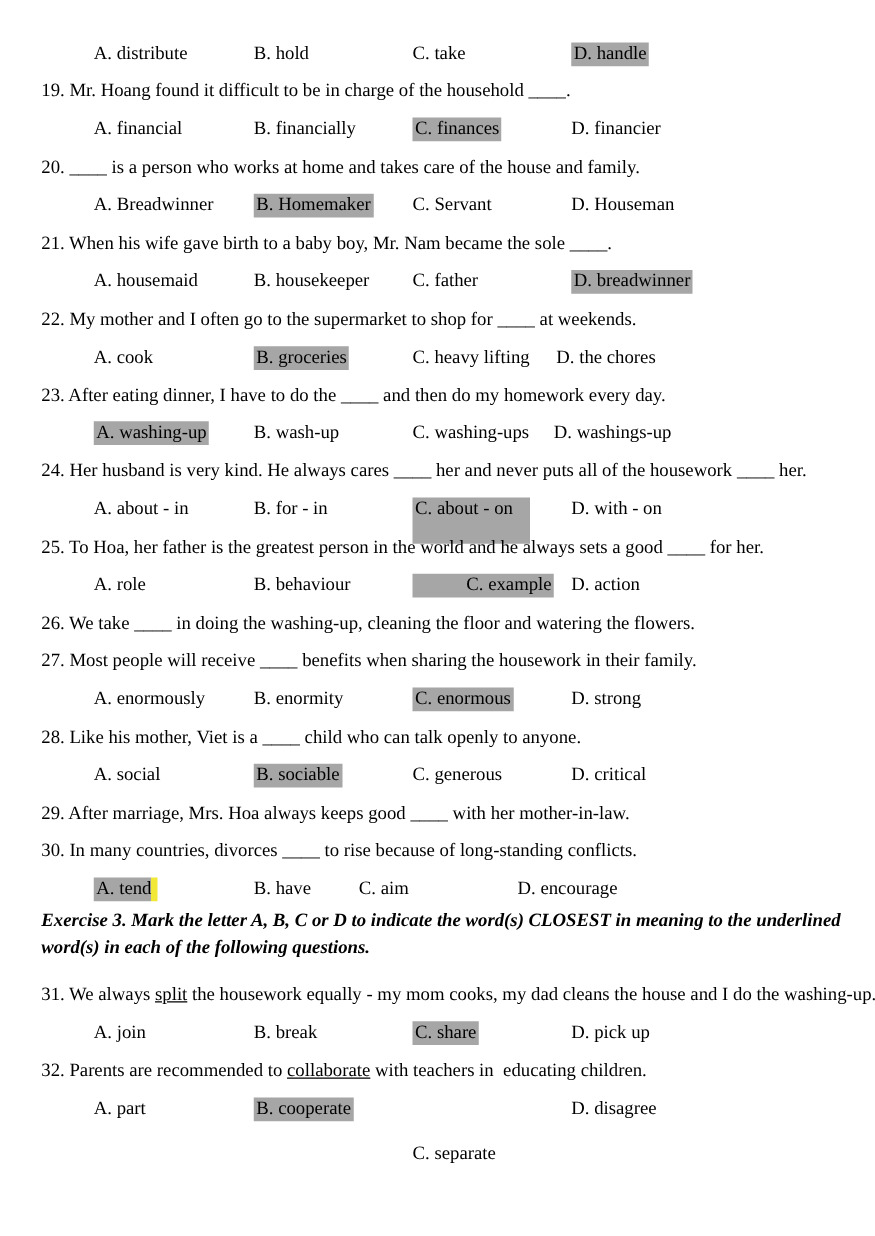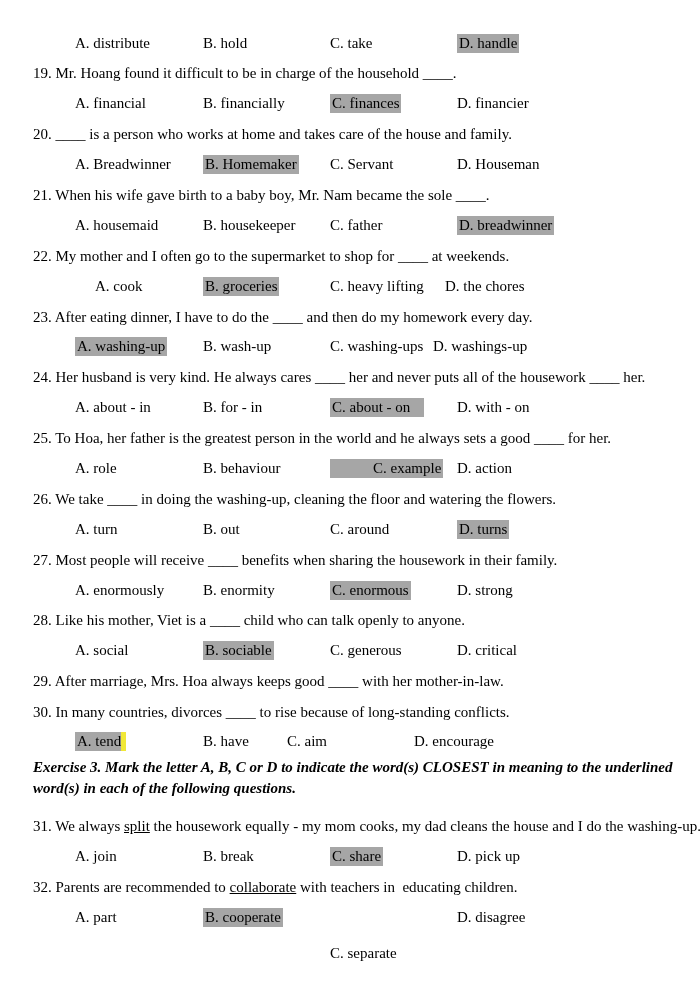--- a/index.html
+++ b/index.html
@@ -41,21 +41,21 @@
     top: 5.5px;
     line-height: 19px;
     white-space: pre;
   }
   .hl-gray {
     background: var(--hl-gray, #a6a6a6);
     padding: 0 2px;
   }
   .hl-gray-extend {
     background: var(--hl-gray, #a6a6a6);
-    padding: 0 14px 0 2px;
+    padding: 0 14px 18px 2px;
   }
   .hl-gray-yellow {
     background: linear-gradient(to right,
       var(--hl-gray, #a6a6a6) calc(100% - 5px),
       var(--hl-yellow, #f1e837) calc(100% - 5px));
     padding: 0 5px 0 2px;
   }
   .heading {
     font-weight: bold;
     font-style: italic;
@@ -96,53 +96,47 @@
       </div>
       <div class="row q-text"><span>21. When his wife gave birth to a baby boy, Mr. Nam became the sole ____.</span></div>
       <div class="row opts">
         <span class="opt" style="left: 42px;">A. housemaid</span>
         <span class="opt" style="left: 170px;">B. housekeeper</span>
         <span class="opt" style="left: 297px;">C. father</span>
         <span class="opt hl-gray" style="left: 424px;">D. breadwinner</span>
       </div>
       <div class="row q-text"><span>22. My mother and I often go to the supermarket to shop for ____ at weekends.</span></div>
       <div class="row opts">
-        <span class="opt" style="left: 42px; margin-left: 20px;">A. cook</span>
+        <span class="opt" style="left: 42px;">A. cook</span>
         <span class="opt hl-gray" style="left: 170px;">B. groceries</span>
         <span class="opt" style="left: 297px;">C. heavy lifting</span>
         <span class="opt" style="left: 412px;">D. the chores</span>
       </div>
       <div class="row q-text"><span>23. After eating dinner, I have to do the ____ and then do my homework every day.</span></div>
       <div class="row opts">
         <span class="opt hl-gray" style="left: 42px;">A. washing-up</span>
         <span class="opt" style="left: 170px;">B. wash-up</span>
         <span class="opt" style="left: 297px;">C. washing-ups</span>
-        <span class="opt" style="left: 400px; text-align: center;">D. washings-up</span>
+        <span class="opt" style="left: 410px; text-align: center;">D. washings-up</span>
       </div>
       <div class="row q-text"><span>24. Her husband is very kind. He always cares ____ her and never puts all of the housework ____ her.</span></div>
       <div class="row opts">
         <span class="opt" style="left: 42px;">A. about - in</span>
         <span class="opt" style="left: 170px;">B. for - in</span>
         <span class="opt hl-gray-extend" style="left: 297px;">C. about - on</span>
         <span class="opt" style="left: 424px;">D. with - on</span>
       </div>
       <div class="row q-text"><span>25. To Hoa, her father is the greatest person in the world and he always sets a good ____ for her.</span></div>
       <div class="row opts">
         <span class="opt" style="left: 42px;">A. role</span>
         <span class="opt" style="left: 170px;">B. behaviour</span>
         <span class="opt hl-gray" style="left: 297px; padding-left: 43px;">C. example</span>
         <span class="opt" style="left: 424px;">D. action</span>
       </div>
       <div class="row q-text"><span>26. We take ____ in doing the washing-up, cleaning the floor and watering the flowers.</span></div>
-      <div class="row opts">
-        <span class="opt" style="left: 42px;">A. turn</span>
-        <span class="opt" style="left: 170px;">B. out</span>
-        <span class="opt" style="left: 297px;">C. around</span>
-        <span class="opt hl-gray" style="left: 424px;">D. turns</span>
-      </div>
       <div class="row q-text"><span>27. Most people will receive ____ benefits when sharing the housework in their family.</span></div>
       <div class="row opts">
         <span class="opt" style="left: 42px;">A. enormously</span>
         <span class="opt" style="left: 170px;">B. enormity</span>
         <span class="opt hl-gray" style="left: 297px;">C. enormous</span>
         <span class="opt" style="left: 424px;">D. strong</span>
       </div>
       <div class="row q-text"><span>28. Like his mother, Viet is a ____ child who can talk openly to anyone.</span></div>
       <div class="row opts">
         <span class="opt" style="left: 42px;">A. social</span>

